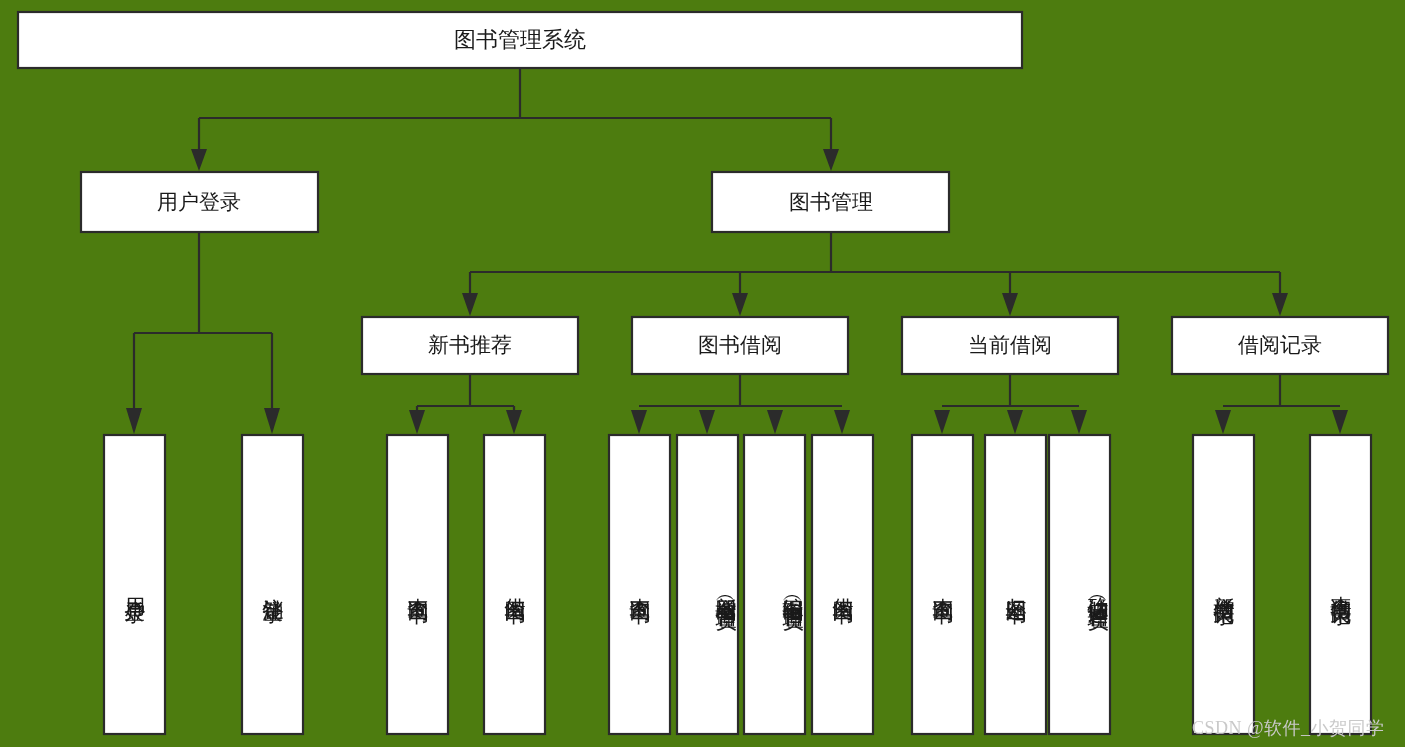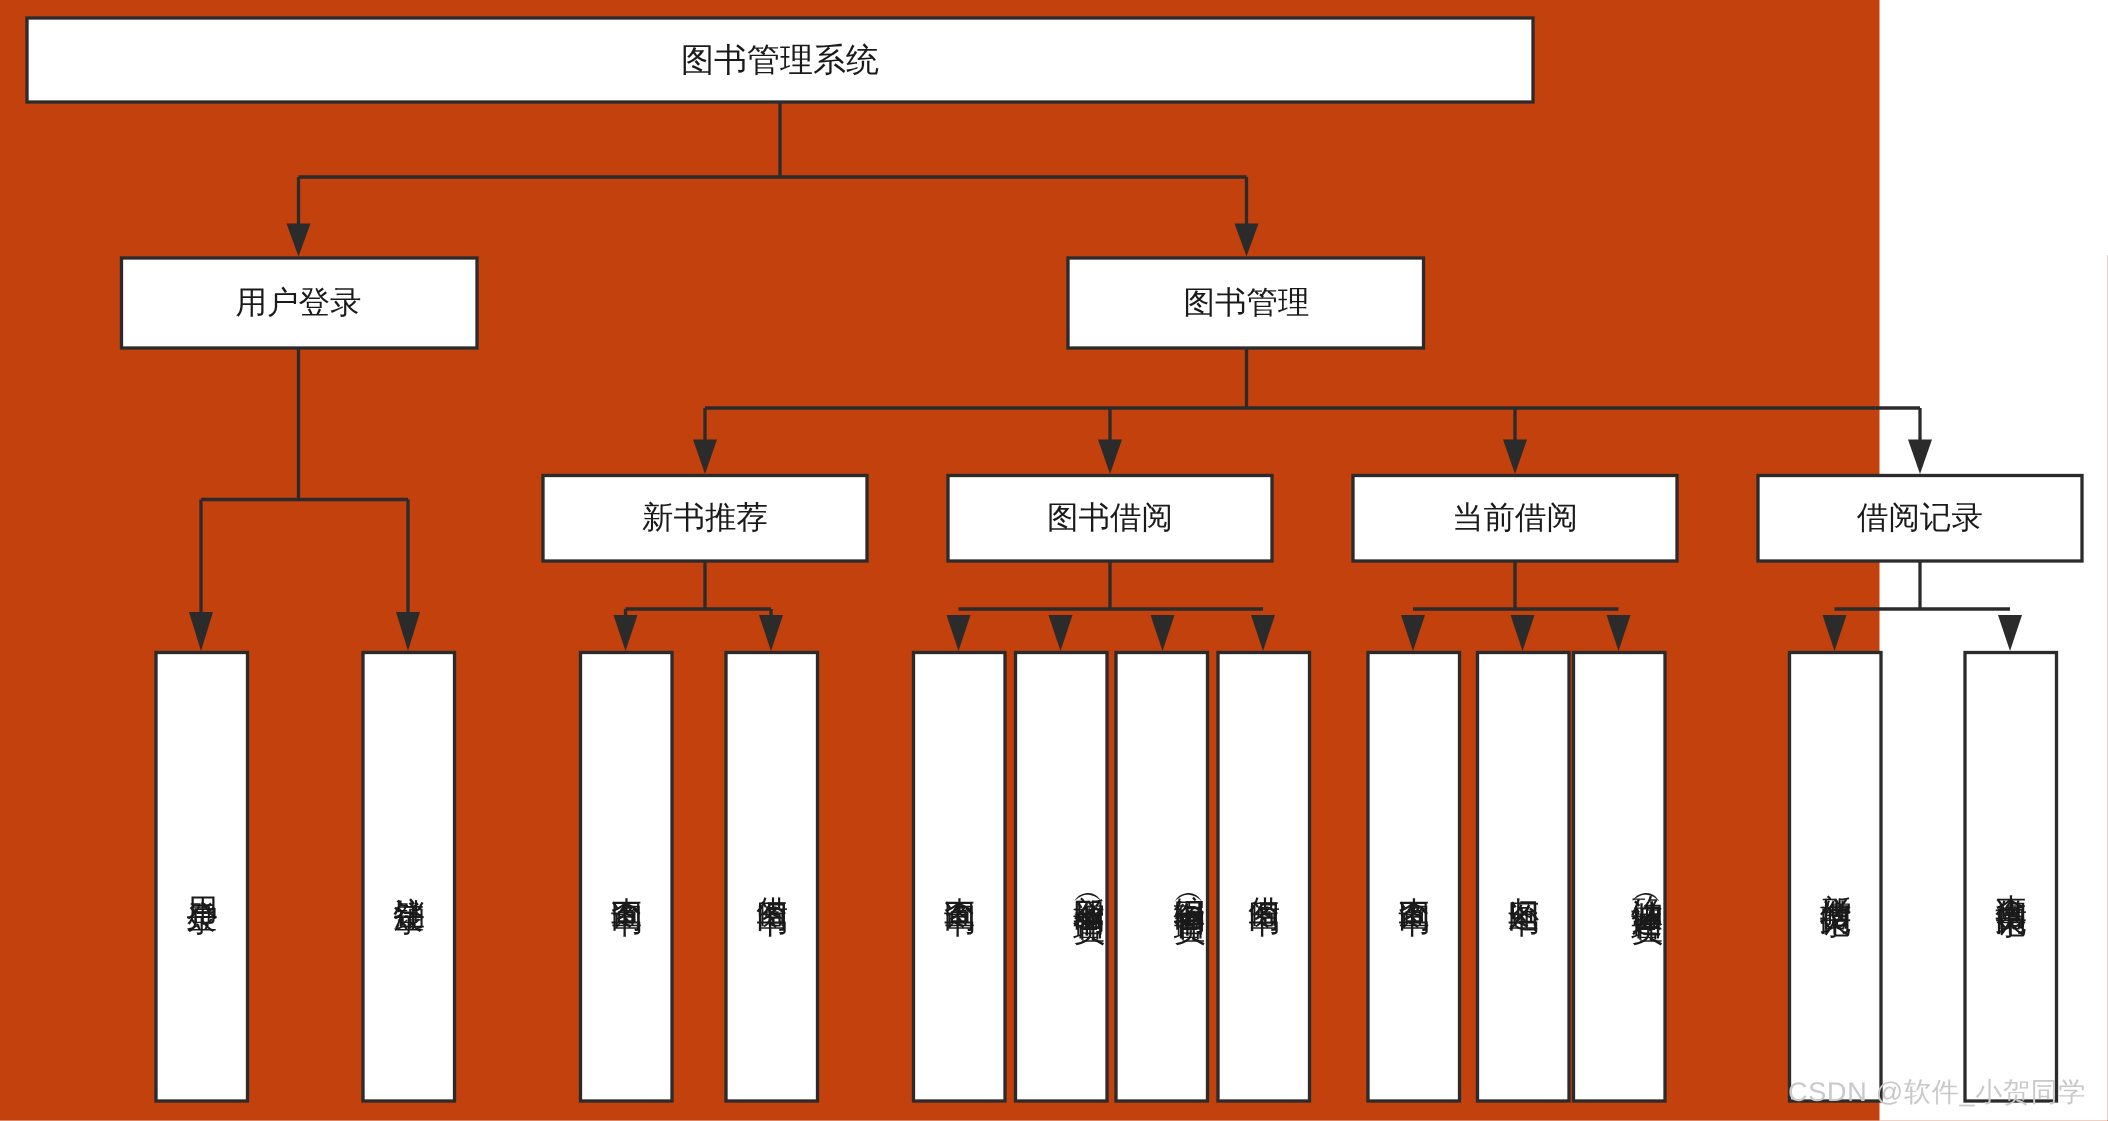--- a/index.html
+++ b/index.html
@@ -8,23 +8,23 @@
     background: #ffffff;
   }
   body {
     width: 1405px;
     height: 747px;
     font-family: "DejaVu Sans", "Liberation Sans", sans-serif;
     overflow: hidden;
   }
   #diagram-root {
     position: relative;
-    width: 1253px;
+    width: 1405px;
     height: 747px;
-    background: #c2410c;
+    background: #4d7c0f;
   }
   svg#flow-svg {
     position: absolute;
     left: 0;
     top: 0;
     width: 1405px;
     height: 747px;
   }
   .node-box {
     fill: #ffffff;
@@ -62,21 +62,21 @@
     font-family: "DejaVu Sans", "Liberation Sans", sans-serif;
     font-size: 21px;
     line-height: 1.18;
     letter-spacing: 2px;
     color: #1a1a1a;
     white-space: nowrap;
     pointer-events: none;
   }
   .watermark {
     position: absolute;
-    font-family: Liberation Sans, sans-serif;
+    font-family: Liberation Serif, serif;
     font-size: 18px;
     color: #c9c9c9;
     white-space: nowrap;
     letter-spacing: 0.5px;
   }
 </style>
 </head>
 <body>
 
 <div id="diagram-root">

